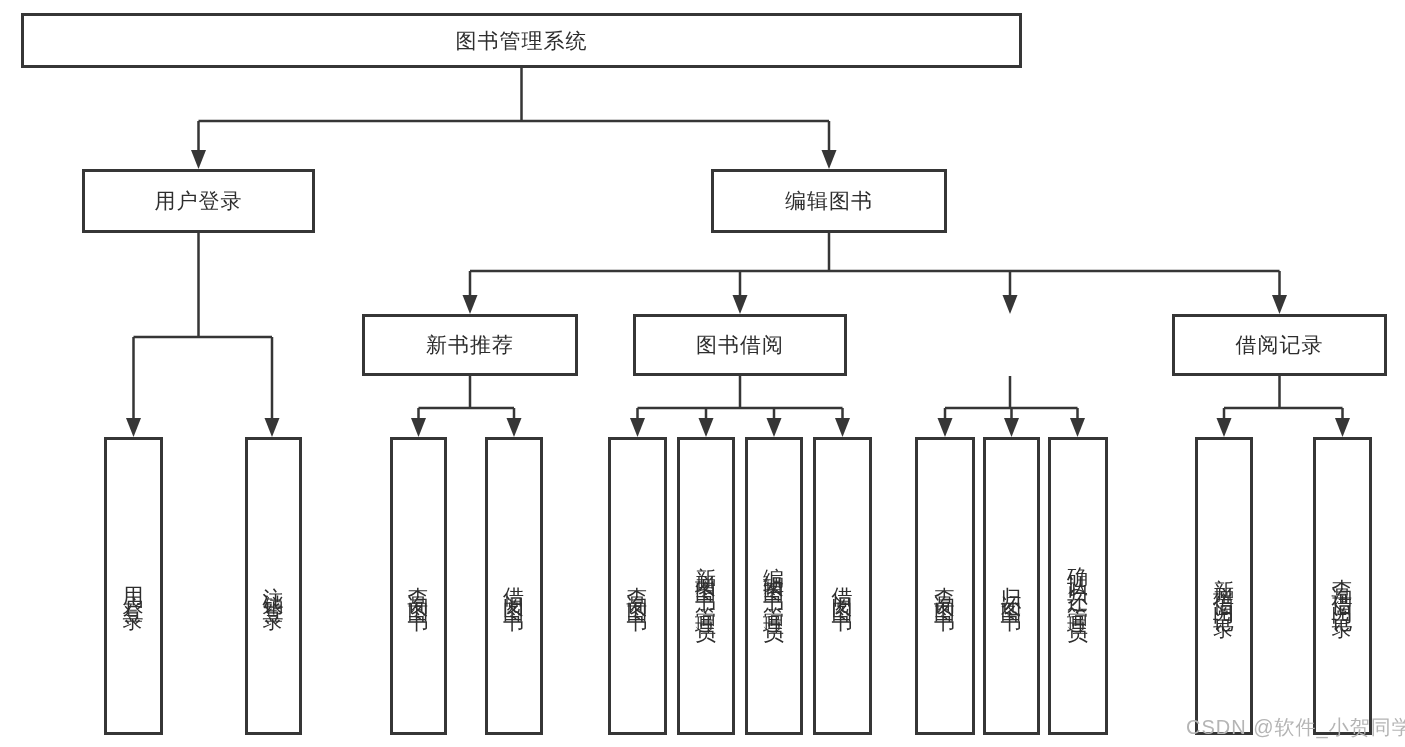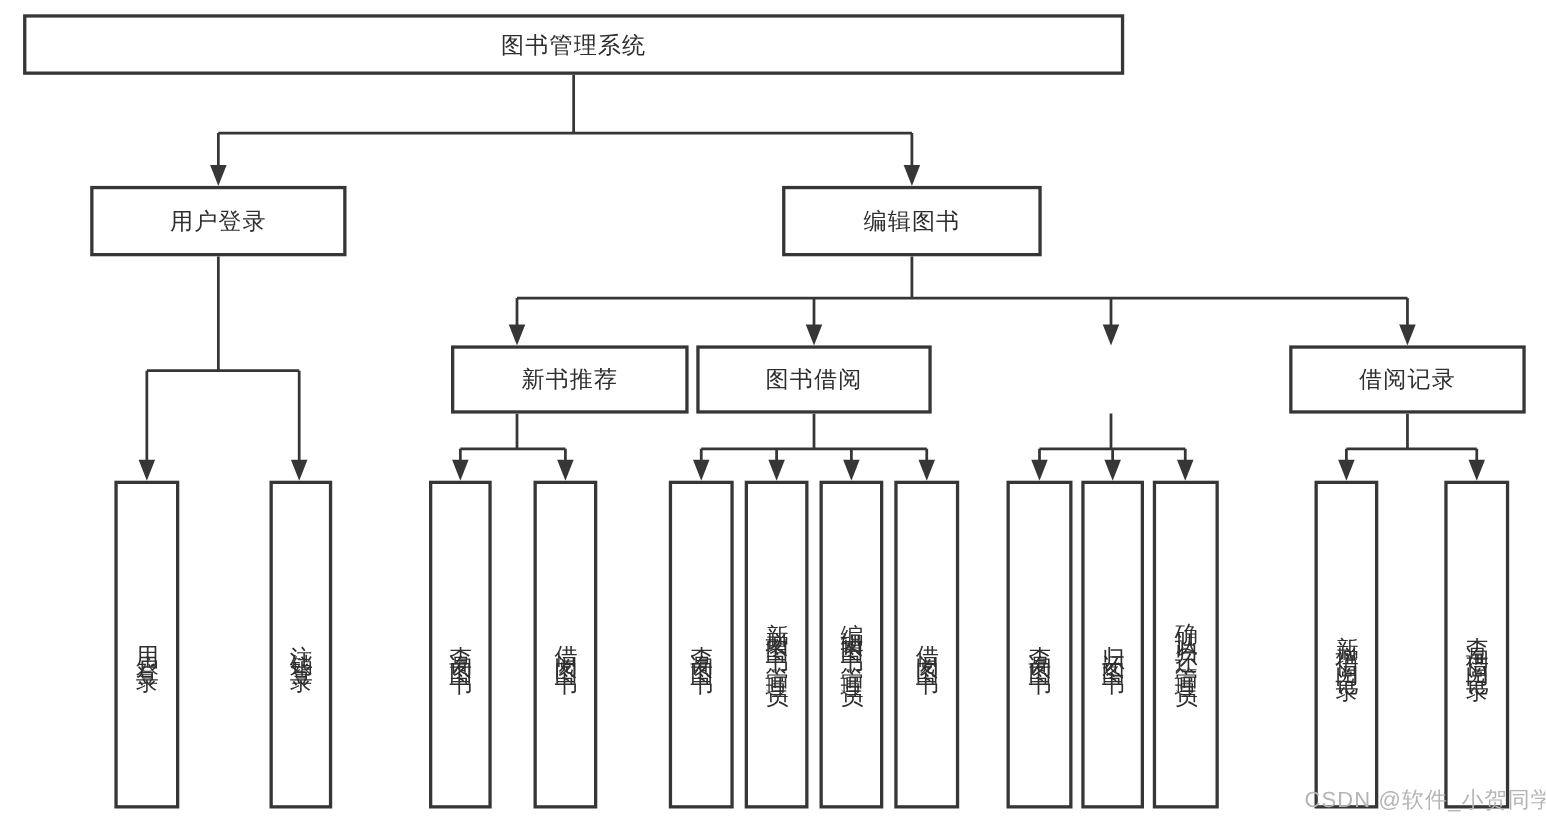--- a/index.html
+++ b/index.html
@@ -83,21 +83,21 @@
       <polygon points="1216.5,418 1231.5,418 1224,437"></polygon>
       <polygon points="1335,418 1350,418 1342.5,437"></polygon>
     </g>
   </svg>
 
   <div class="box" style="left:21px;top:13px;width:1001px;height:55px;">图书管理系统</div>
 
   <div class="box" style="left:82px;top:169px;width:233px;height:64px;">用户登录</div>
   <div class="box" style="left:711px;top:169px;width:236px;height:64px;">编辑图书</div>
 
-  <div class="box" style="left:362px;top:314px;width:216px;height:62px;margin-left:48px;">新书推荐</div>
+  <div class="box" style="left:362px;top:314px;width:216px;height:62px;">新书推荐</div>
   <div class="box" style="left:633px;top:314px;width:214px;height:62px;">图书借阅</div>
   <div class="box" style="left:1172px;top:314px;width:215px;height:62px;">借阅记录</div>
 
   <div class="box v" style="left:104px;top:437px;width:59px;height:298px;">用户登录</div>
   <div class="box v" style="left:245px;top:437px;width:57px;height:298px;">注销登录</div>
 
   <div class="box v" style="left:390px;top:437px;width:57px;height:298px;">查询图书</div>
   <div class="box v" style="left:485px;top:437px;width:58px;height:298px;">借阅图书</div>
 
   <div class="box v" style="left:608px;top:437px;width:59px;height:298px;">查询图书</div>

